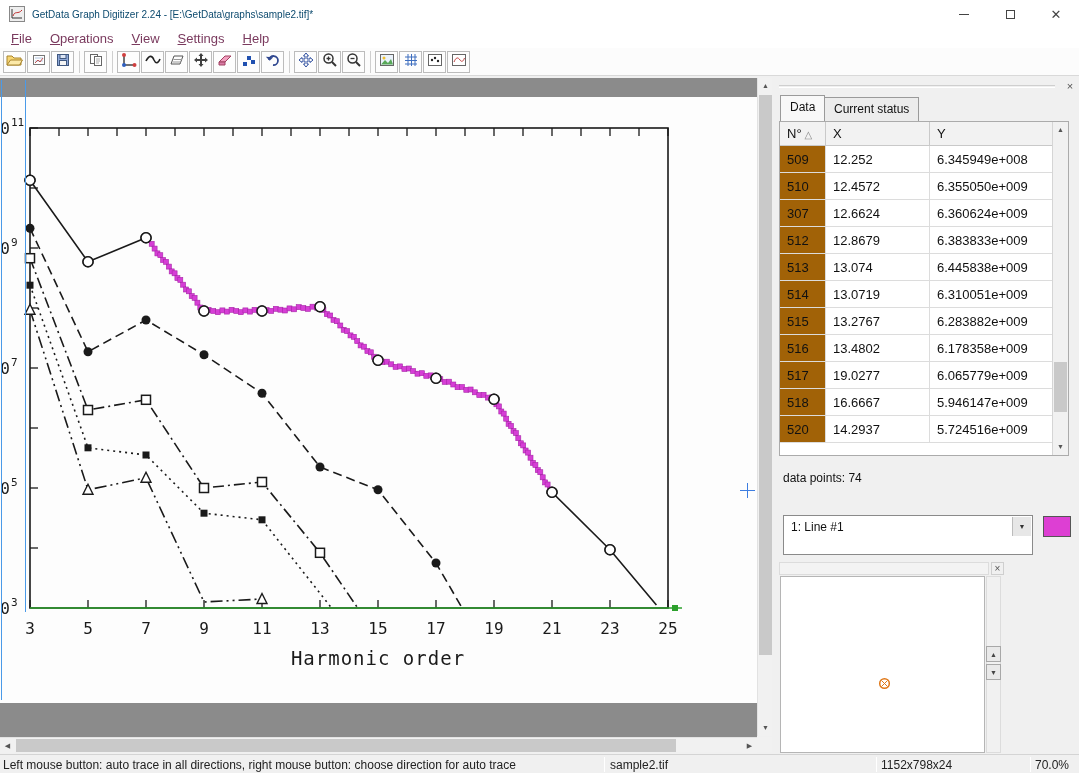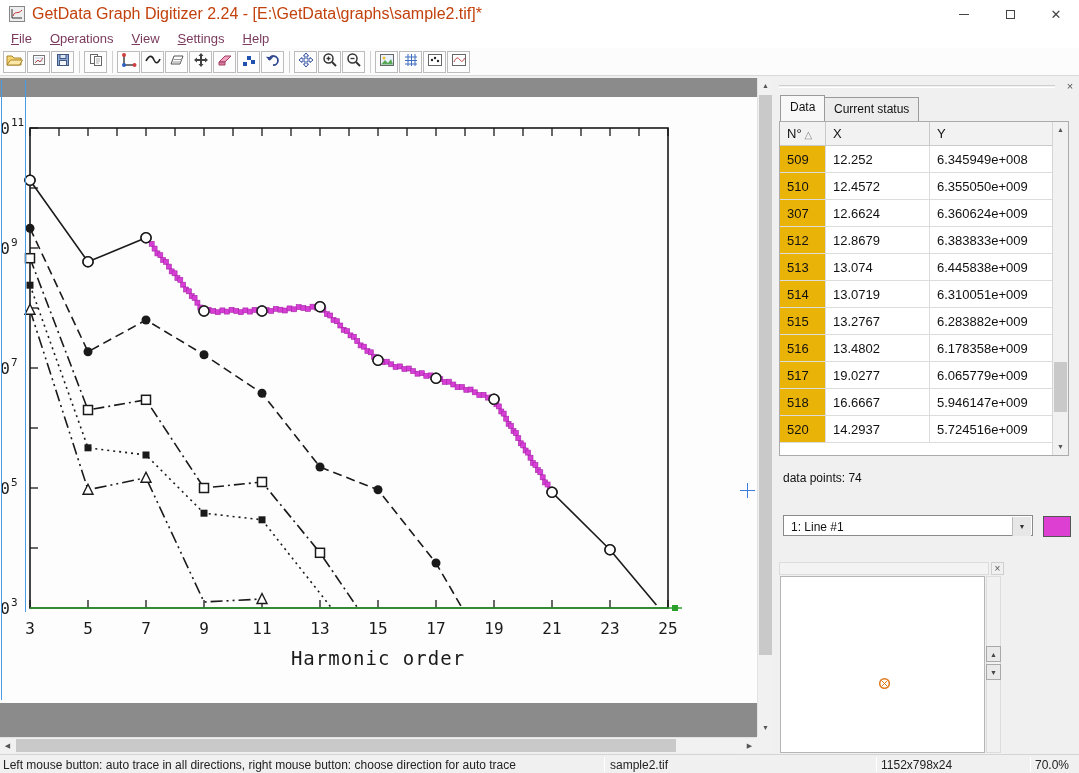--- a/index.html
+++ b/index.html
@@ -4,21 +4,21 @@
 <style>
   *{margin:0;padding:0;box-sizing:border-box}
   html,body{width:1079px;height:773px;overflow:hidden}
   body{font-family:"Liberation Sans",sans-serif;background:#fff}
   #app{position:relative;width:1079px;height:773px;background:#f0f0f0;outline:1px solid #9a9a9a;overflow:hidden}
   .abs{position:absolute}
 
   
   #titlebar{left:0;top:0;width:1079px;height:28px;background:#fff;display:flex;align-items:center}
   #app-icon{margin:0 7px 0 9px}
-  #title-text{font-size:16px;color:#c2410c;white-space:nowrap}
+  #title-text{font-size:10px;color:#0c4a6e;white-space:nowrap}
   .wctl{position:absolute;top:0;width:46px;height:28px;display:flex;align-items:center;justify-content:center;color:#444}
   #btn-min{left:941px}#btn-max{left:987px}#btn-close{left:1033px;font-size:13px}
   #btn-min .bar{width:10px;height:1px;background:#444}
   #btn-max .box{width:9px;height:9px;border:1px solid #444}
 
   
   #menubar{left:0;top:28px;width:1079px;height:20px;background:#fff;display:flex;align-items:center;padding-left:2px}
   .menu-item{font-size:13px;color:#7a3a5e;padding:1px 9px;cursor:default}
   #toolbar{left:0;top:48px;width:1079px;height:28px;background:#fcfcfc;border-bottom:1px solid #d9d9d9;display:flex;align-items:center;padding-left:3px}
   .tbtn{width:23px;height:22px;border:1px solid #bcbcbc;background:#fdfdfd;display:flex;align-items:center;justify-content:center;margin-right:1px}
@@ -56,25 +56,25 @@
   #tab-status{left:49px;top:19px;height:24px;background:#ececec;z-index:1}
 
   #table{position:absolute;left:4px;top:43px;width:290px;height:335px;border:1px solid #ababab;background:#fff}
   #table-head{display:flex;height:24px}
   .hcell{background:#f2f2f2;border-right:1px solid #c9c9c9;border-bottom:1px solid #c9c9c9;padding:4px 0 0 7px;font-size:13px;color:#111}
   .hc0{width:46px}.hc1{width:104px}.hc2{width:124px;border-right:none}
   .sortglyph{font-size:10px;color:#8a8a8a;margin-left:3px}
   #table-body{width:274px;height:309px;overflow:hidden}
   .trow{display:flex;height:27px}
   .tcell{border-right:1px solid #dcdcdc;border-bottom:1px solid #dcdcdc;padding:6px 0 0 7px;font-size:13px;color:#111;overflow:hidden;white-space:nowrap}
-  .c0{width:46px;background:#eab308}.c1{width:104px}.c2{width:124px;border-right:none}
+  .c0{width:46px;background:#a16207}.c1{width:104px}.c2{width:124px;border-right:none}
   #table-scroll{position:absolute;right:0;top:0;width:16px;height:333px;background:#f1f1f1;border-left:1px solid #d5d5d5}
 
   #data-points{position:absolute;left:8px;top:393px;font-size:12px;color:#111}
-  #line-combo{position:absolute;left:8px;top:437px;width:250px;height:21px;background:#fff;border:1px solid #8a8a8a}
+  #line-combo{position:absolute;left:8px;top:437px;width:250px;height:40px;background:#fff;border:1px solid #8a8a8a}
   #combo-text{position:absolute;left:7px;top:4px;font-size:12px;color:#111}
   #combo-btn{position:absolute;right:1px;top:1px;width:19px;height:19px;background:#e7e7e7;border-left:1px solid #bcbcbc;text-align:center;font-size:7px;line-height:19px;color:#333}
   #swatch{position:absolute;left:268px;top:438px;width:28px;height:21px;border:1px solid #555}
 
   #zoom-strip{position:absolute;left:4px;top:484px;width:210px;height:13px;background:#f3f3f3;border:1px solid #dcdcdc}
   #zoom-close{position:absolute;left:216px;top:484px;width:13px;height:13px;font-size:10px;line-height:12px;text-align:center;color:#555;background:#f0f0f0;border:1px solid #cfcfcf}
   #zoom-canvas{position:absolute;left:5px;top:498px;width:205px;height:177px;background:#fff;border:1px solid #b5b5b5}
   #zoom-vscroll{position:absolute;left:211px;top:498px;width:15px;height:177px;background:#f1f1f1;border:1px solid #dcdcdc}
   .zbtn{position:absolute;left:211px;width:15px;height:16px;background:#e9e9e9;border:1px solid #a8a8a8;display:flex;align-items:center;justify-content:center;font-size:7px;color:#444}
 

